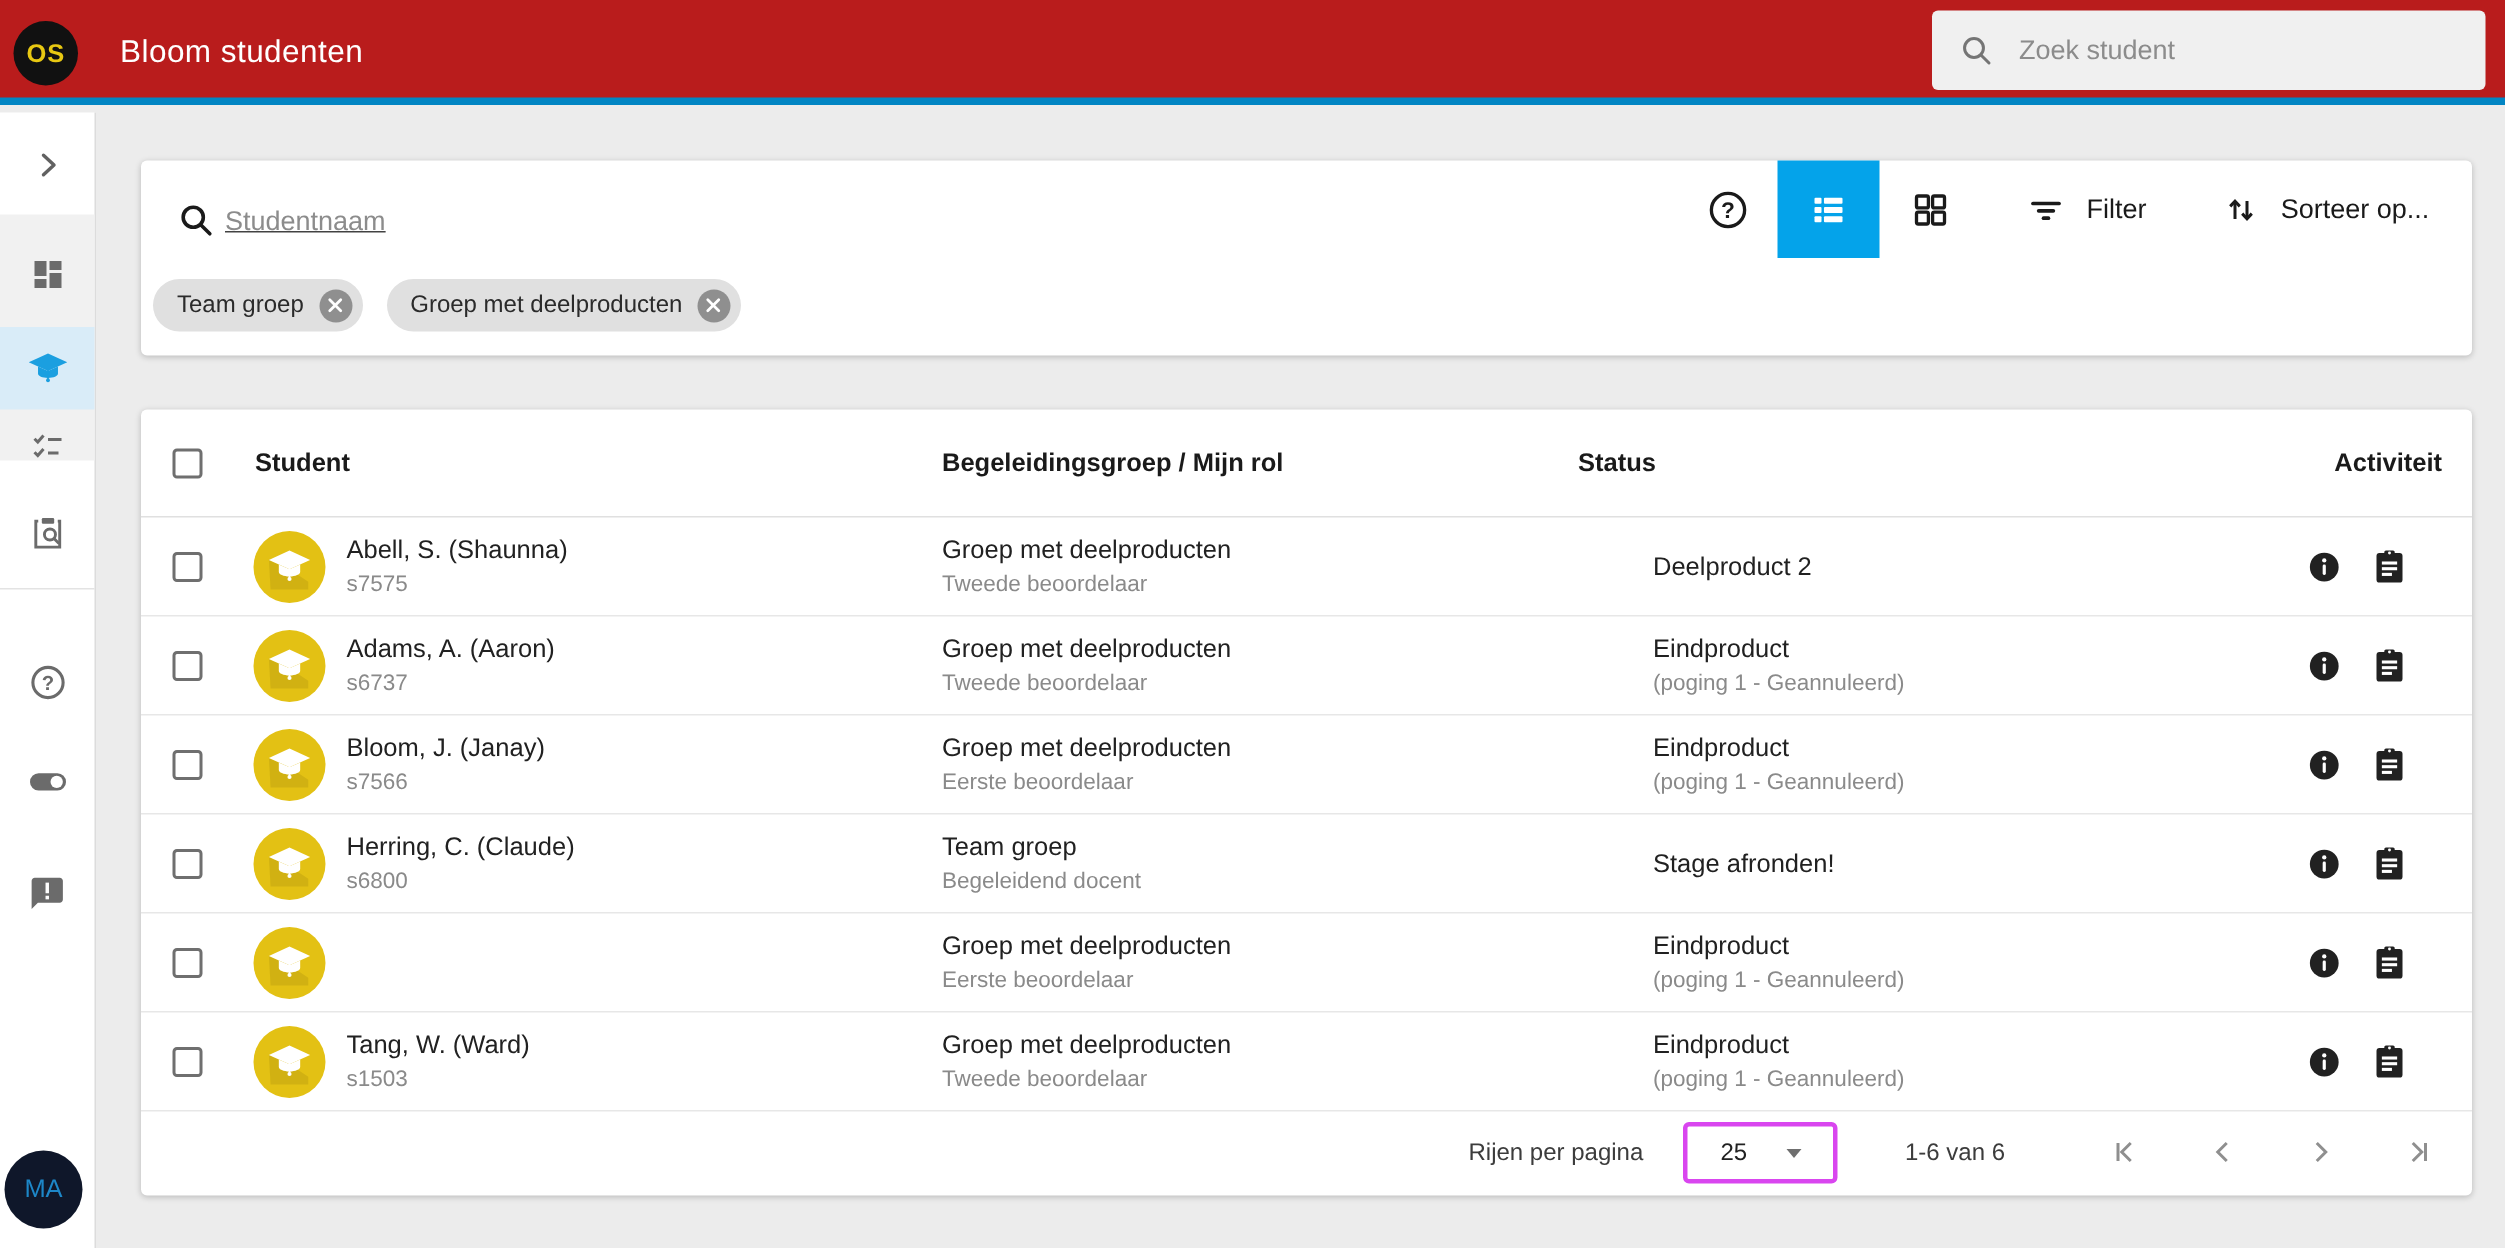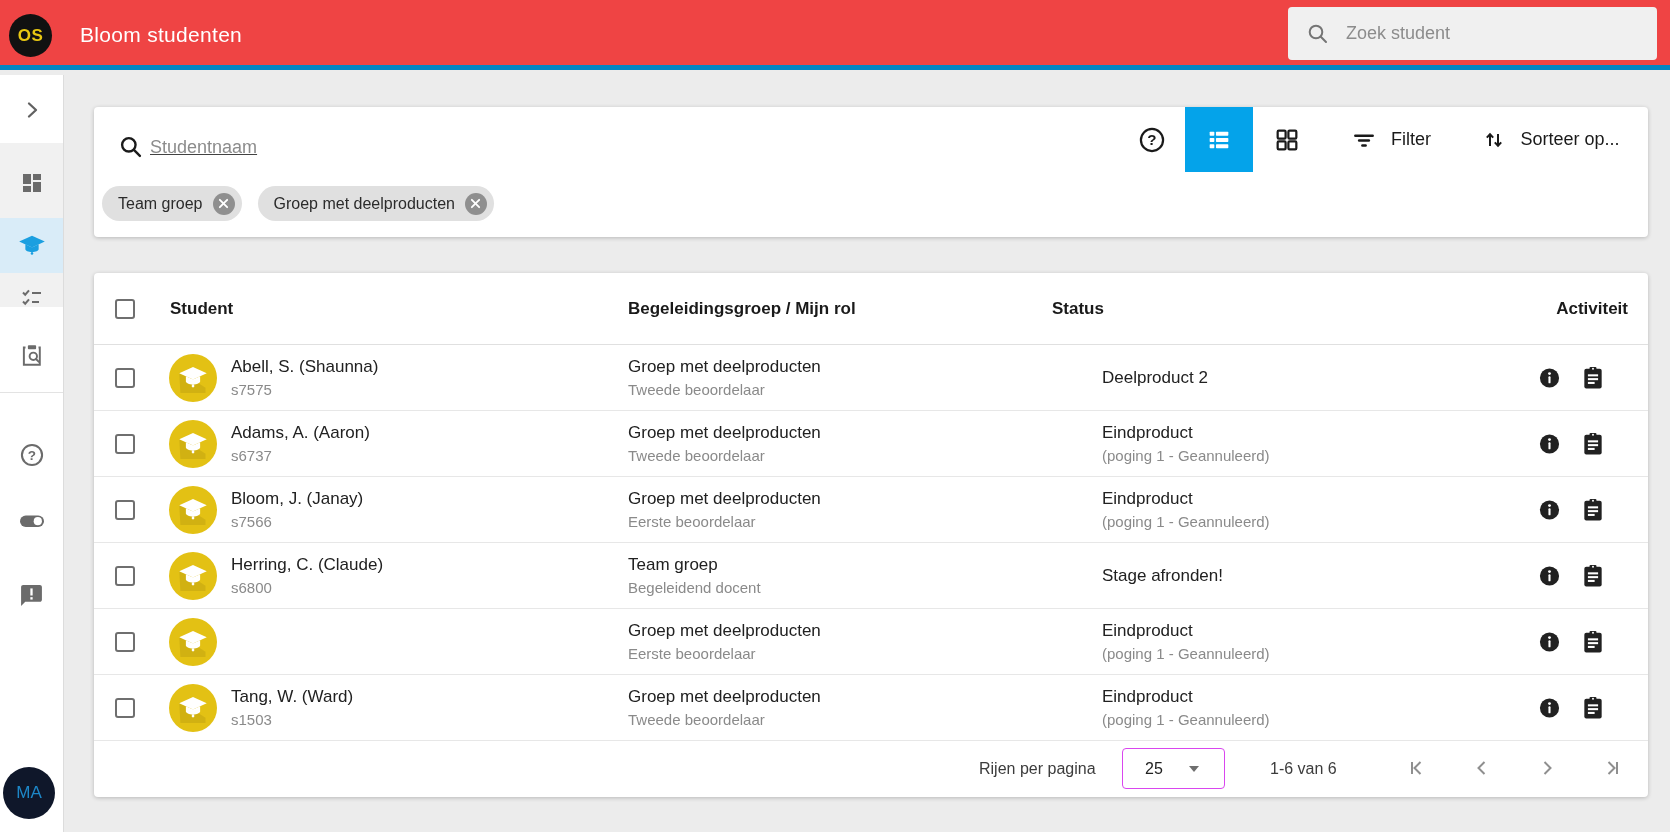--- a/index.html
+++ b/index.html
@@ -1,21 +1,21 @@
 <!DOCTYPE html>
 <html><head>
 <meta charset="utf-8">
 <style>
   * { margin:0; padding:0; box-sizing:border-box; }
   html,body { width:1670px; height:832px; overflow:hidden;
     font-family:"Liberation Sans", sans-serif; background:#ececec; position:relative; }
 
   
   .topbar { position:absolute; left:0; top:0; width:1670px; height:70px;
-    background:#ef4444; border-bottom:5px solid #0285c3; z-index:5; }
+    background:#b91c1c; border-bottom:5px solid #0285c3; z-index:5; }
   .logo { position:absolute; left:9px; top:14px; width:43px; height:43px; border-radius:50%;
     background:#111; display:flex; align-items:center; justify-content:center; }
   .logo span { color:#e8c812; font-weight:bold; font-size:17px; letter-spacing:0.5px; }
   .page-title { position:absolute; left:80px; top:0; height:70px; display:flex; align-items:center;
     color:#fff; font-size:21px; font-weight:400; letter-spacing:0.3px; }
   .topsearch { position:absolute; left:1288px; top:7px; width:369px; height:53px;
     background:#f0f0f0; border-radius:4px; display:flex; align-items:center; padding-left:18px; }
   .topsearch svg { flex:0 0 auto; }
   .topsearch input { border:none; outline:none; background:transparent; font-size:18px;
     color:#424242; margin-left:16px; width:290px; font-family:"Liberation Sans",sans-serif; }
@@ -74,21 +74,21 @@
   .l2 { display:block; font-size:15px; color:#8a8a8a; line-height:22px; }
   .act-btn { position:absolute; top:50%; transform:translateY(-50%); background:none; border:none;
     cursor:pointer; display:flex; align-items:center; justify-content:center; }
   .act-info { left:1444px; } .act-clip { left:1486px; }
 
   
   .tfoot { position:relative; height:55px; }
   .rpp-label { position:absolute; left:885px; top:0; height:55px; display:flex; align-items:center;
     font-size:16px; color:#3c3c3c; }
   .rpp-select { position:absolute; left:1028px; top:7px; width:103px; height:41px;
-    border:1px solid #d946ef; border-radius:4px; background:#fff; display:flex; align-items:center;
+    border:3px solid #d946ef; border-radius:4px; background:#fff; display:flex; align-items:center;
     padding-left:22px; font-size:16px; color:#212121; cursor:pointer; }
   .rpp-select .caret { width:0; height:0; border-left:5px solid transparent; border-right:5px solid transparent;
     border-top:6px solid #6f6f6f; margin-left:26px; }
   .range { position:absolute; left:1176px; top:0; height:55px; display:flex; align-items:center;
     font-size:16px; color:#3c3c3c; }
   .pg-btn { position:absolute; top:7px; width:40px; height:40px; background:none; border:none;
     display:flex; align-items:center; justify-content:center; cursor:pointer; }
 </style>
 </head>
 <body>

